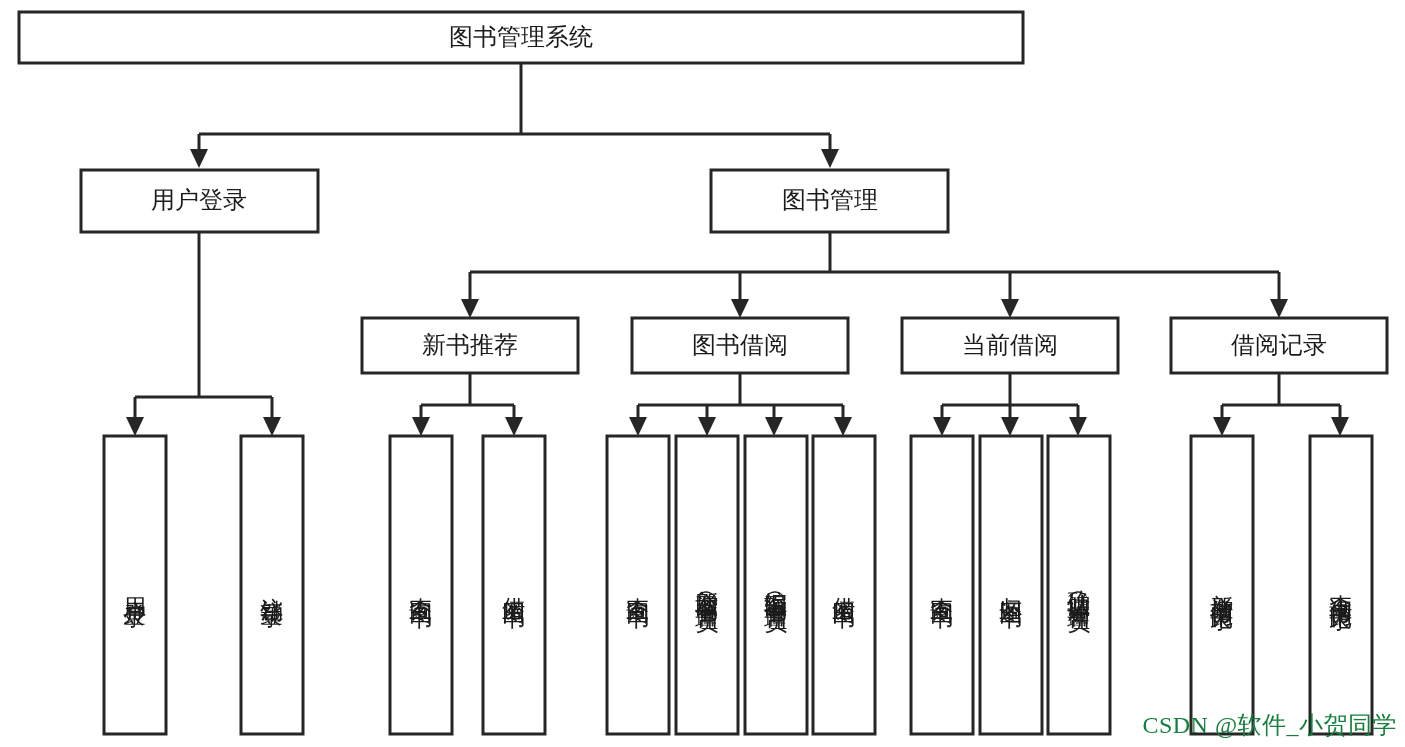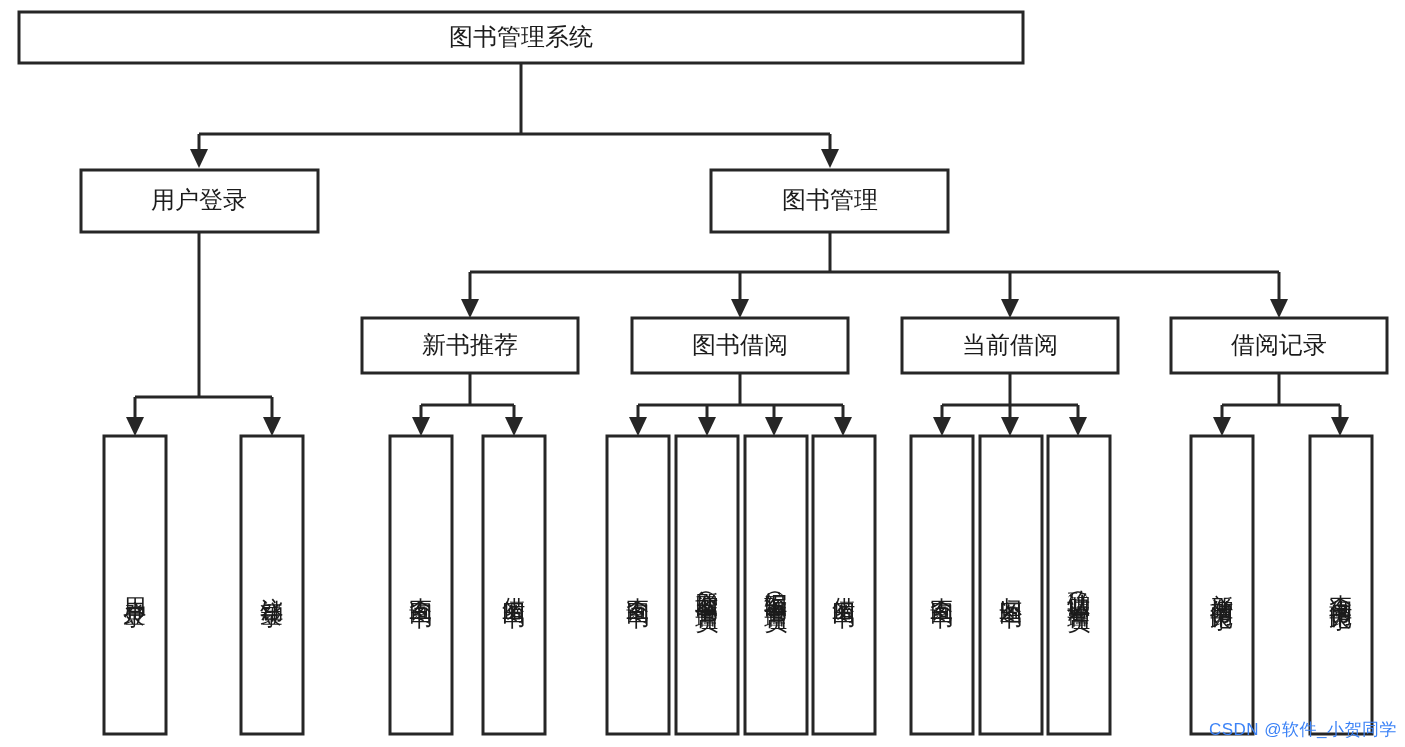--- a/index.html
+++ b/index.html
@@ -63,23 +63,23 @@
     display: flex;
     align-items: center;
     justify-content: center;
     pointer-events: none;
     user-select: none;
   }
   .watermark {
     position: absolute;
     right: 8px;
     bottom: 6px;
-    font-family: Liberation Sans, sans-serif;
-    font-size: 17px;
-    color: #3b82f6;
+    font-family: Liberation Serif, serif;
+    font-size: 24px;
+    color: #15803d;
     white-space: nowrap;
     letter-spacing: 0.5px;
   }
 </style>
 </head>
 <body>
 
 <div id="diagram-root">
 
   <svg class="diagram-svg" viewBox="0 0 1405 747" xmlns="http://www.w3.org/2000/svg">

